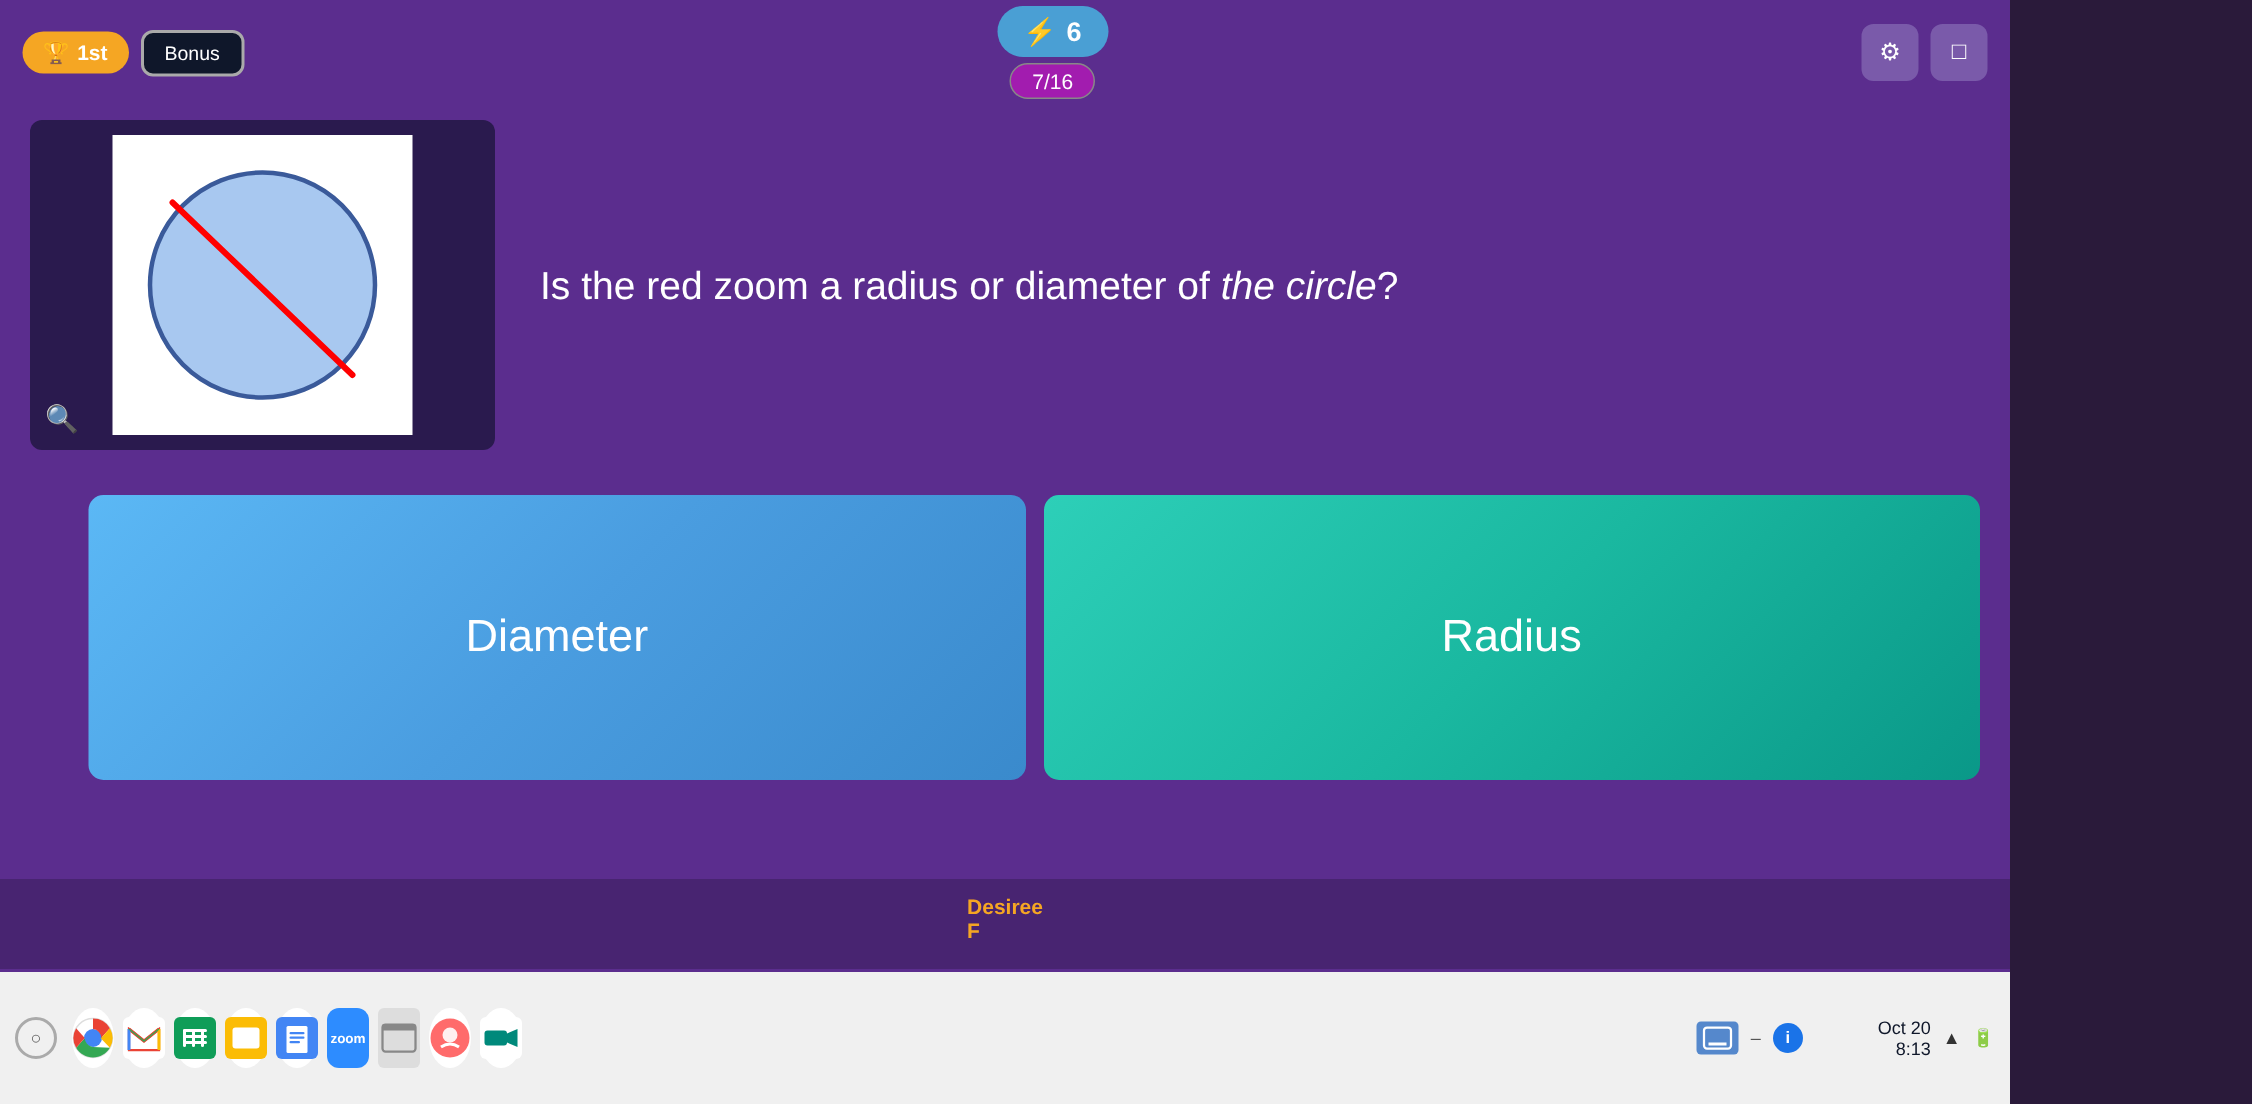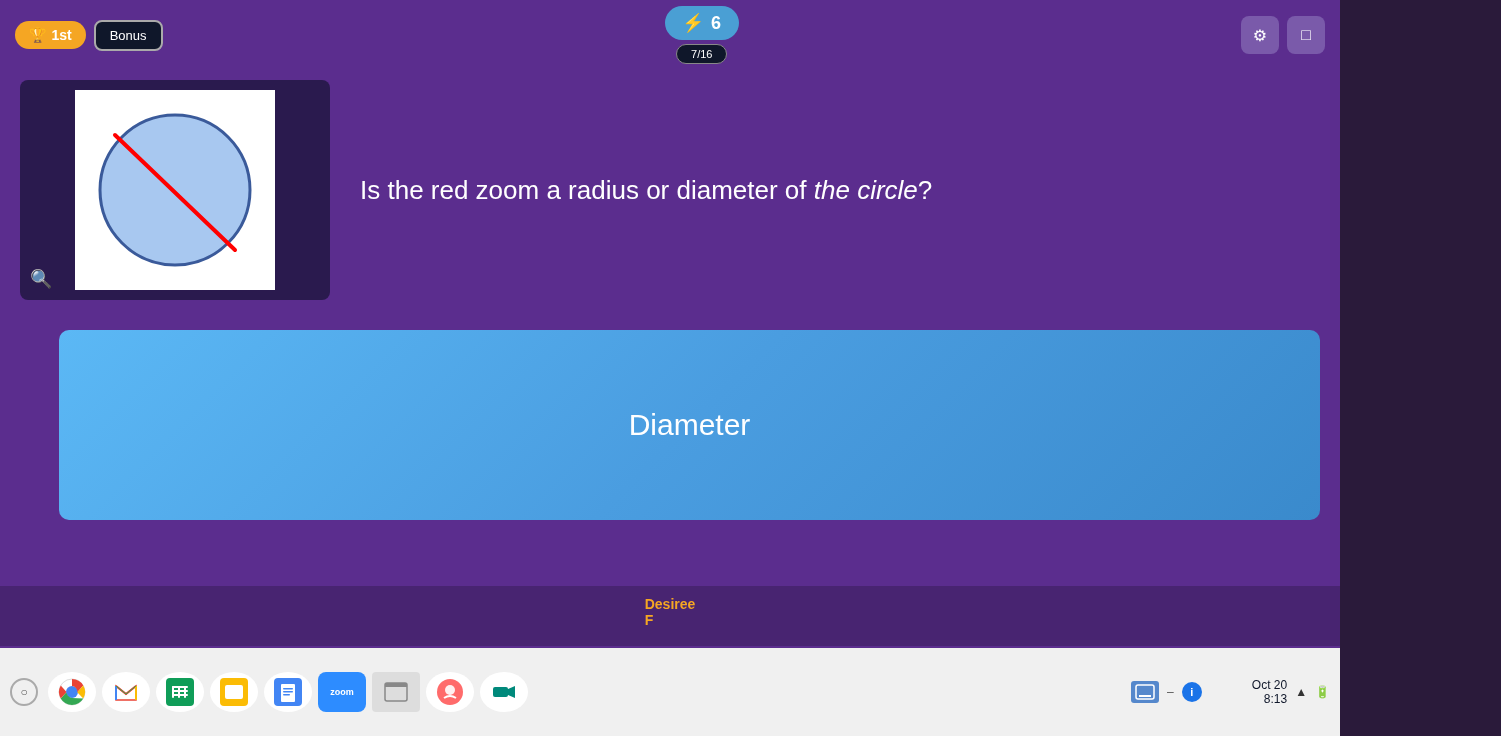--- a/index.html
+++ b/index.html
@@ -76,23 +76,23 @@
       font-size: 18px;
       font-weight: bold;
       padding: 6px 18px;
       border-radius: 20px;
       display: flex;
       align-items: center;
       gap: 6px;
     }
 
     .progress-badge {
-      background: #0f172a;
-      color: white;
-      font-size: 11px;
+      background: #a21caf;
+      color: white;
+      font-size: 14px;
       padding: 3px 14px;
       border-radius: 12px;
       border: 1px solid #888;
     }
 
     .top-right {
       display: flex;
       align-items: center;
       gap: 8px;
     }
@@ -275,21 +275,21 @@
       border: 2px solid #aaa;
       display: flex;
       align-items: center;
       justify-content: center;
       color: #555;
       font-size: 12px;
       margin-right: 4px;
     }
 
     .taskbar-icon {
-      width: 48px;
+      width: 28px;
       height: 40px;
       border-radius: 50%;
       display: flex;
       align-items: center;
       justify-content: center;
       font-size: 20px;
       cursor: pointer;
     }
 
     .taskbar-icon.chrome { background: white; }
@@ -399,20 +399,23 @@
 
     <div class="question-text">
       <span>Is the red zoom a radius or diameter of </span><em>the circle</em><span>?</span>
     </div>
   </div>
 
   <div class="answers-area">
     <button class="answer-btn answer-diameter">
       <span>Diameter</span>
     </button>
+    <button class="answer-btn answer-radius">
+      <span>Radius</span>
+    </button>
   </div>
 
   <div class="user-bar">
     <div class="avatar">
       <div class="avatar-figure"></div>
     </div>
     <div>
       <div class="user-name">Desiree</div>
       <div class="user-name">F</div>
     </div>

